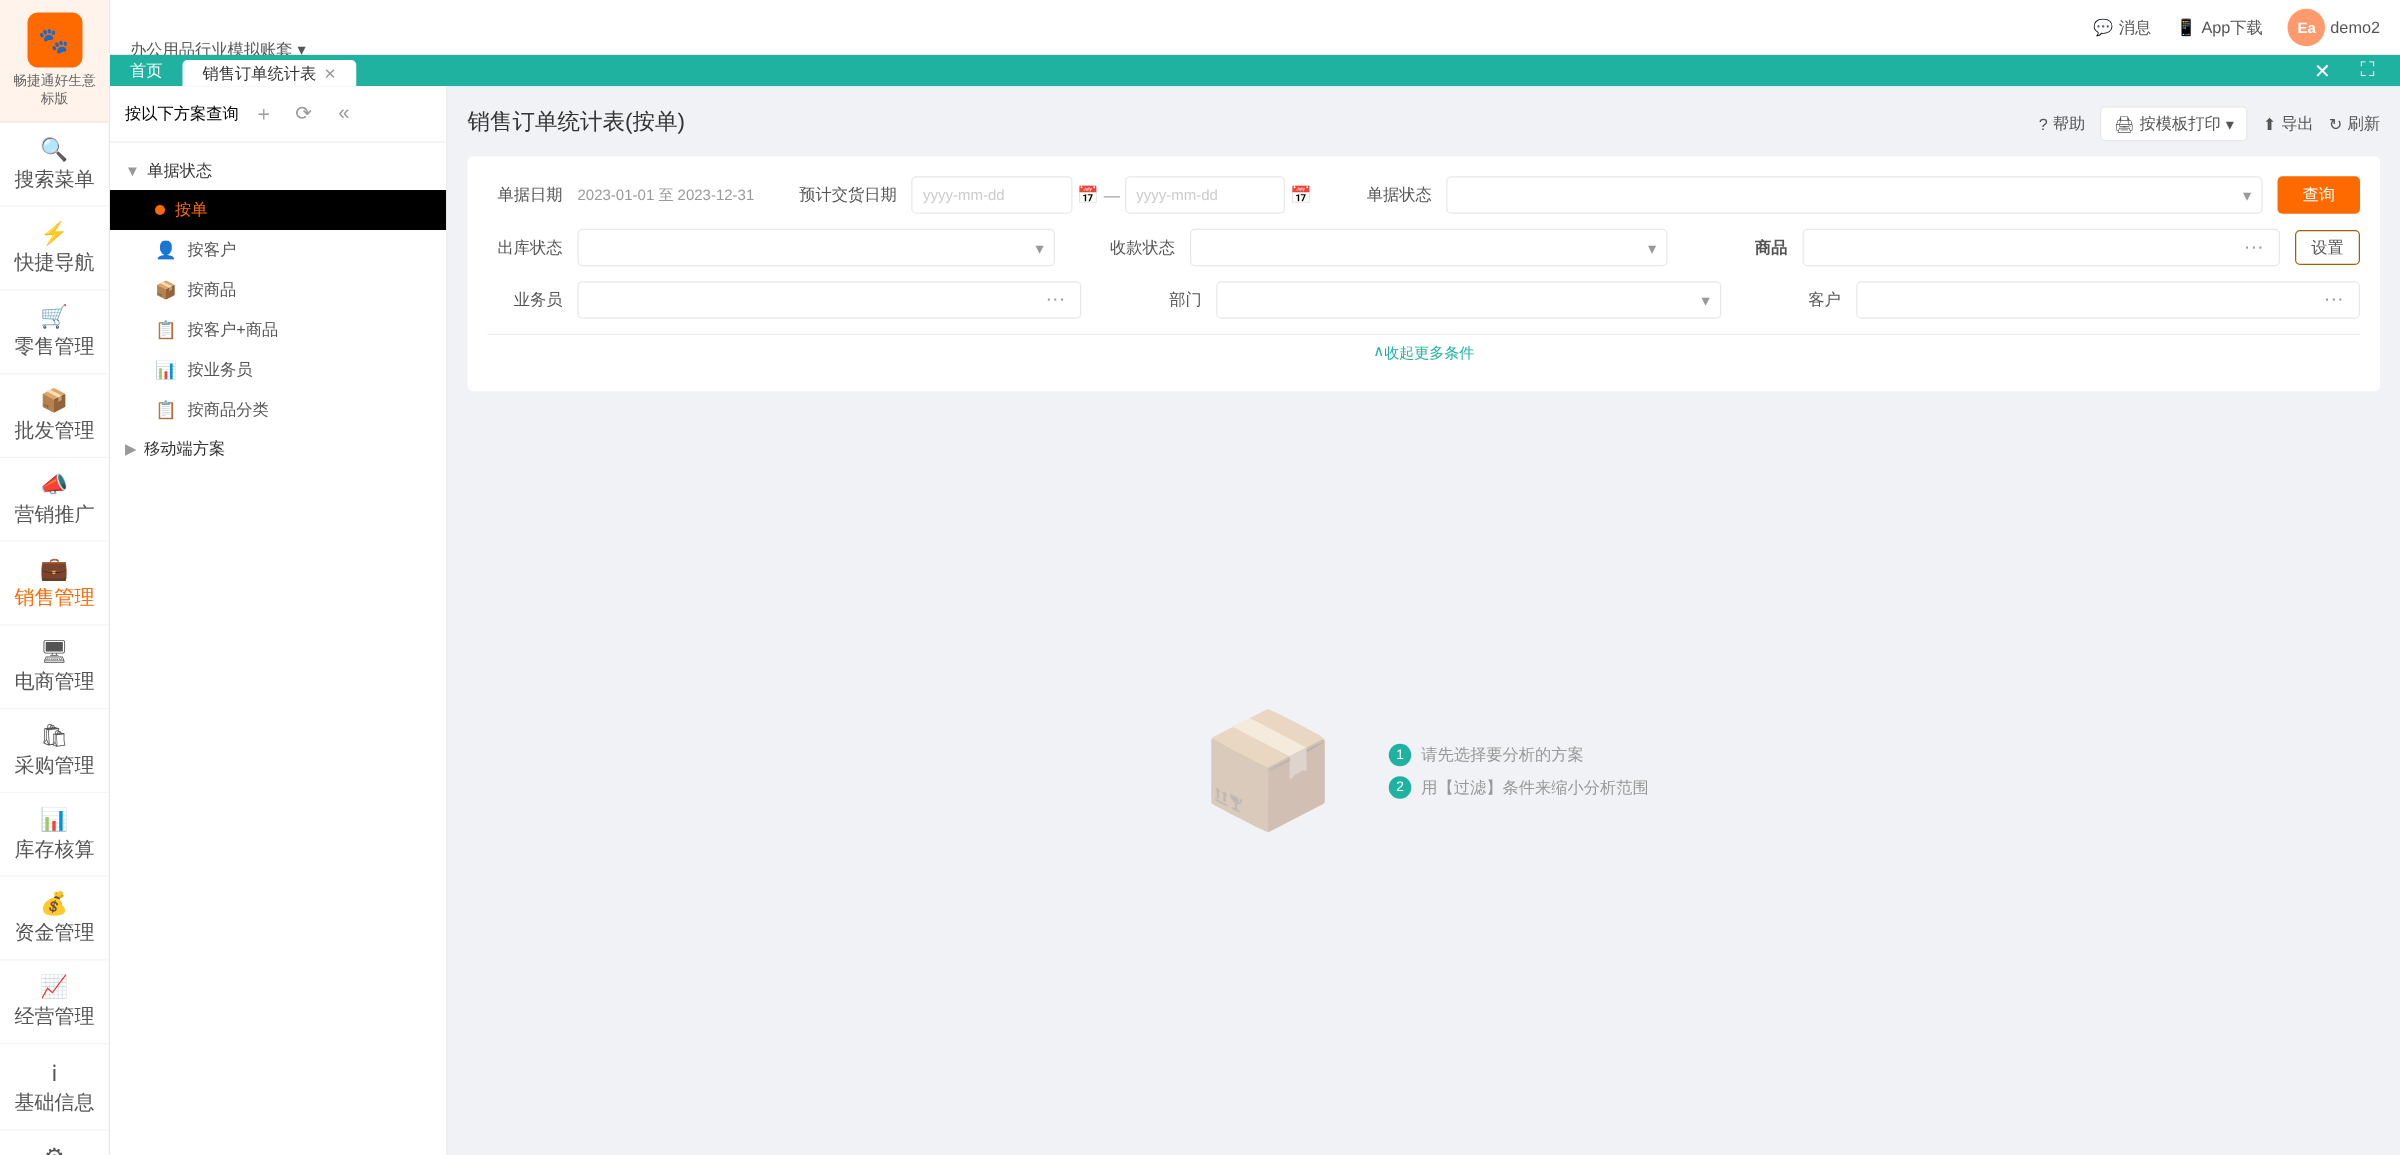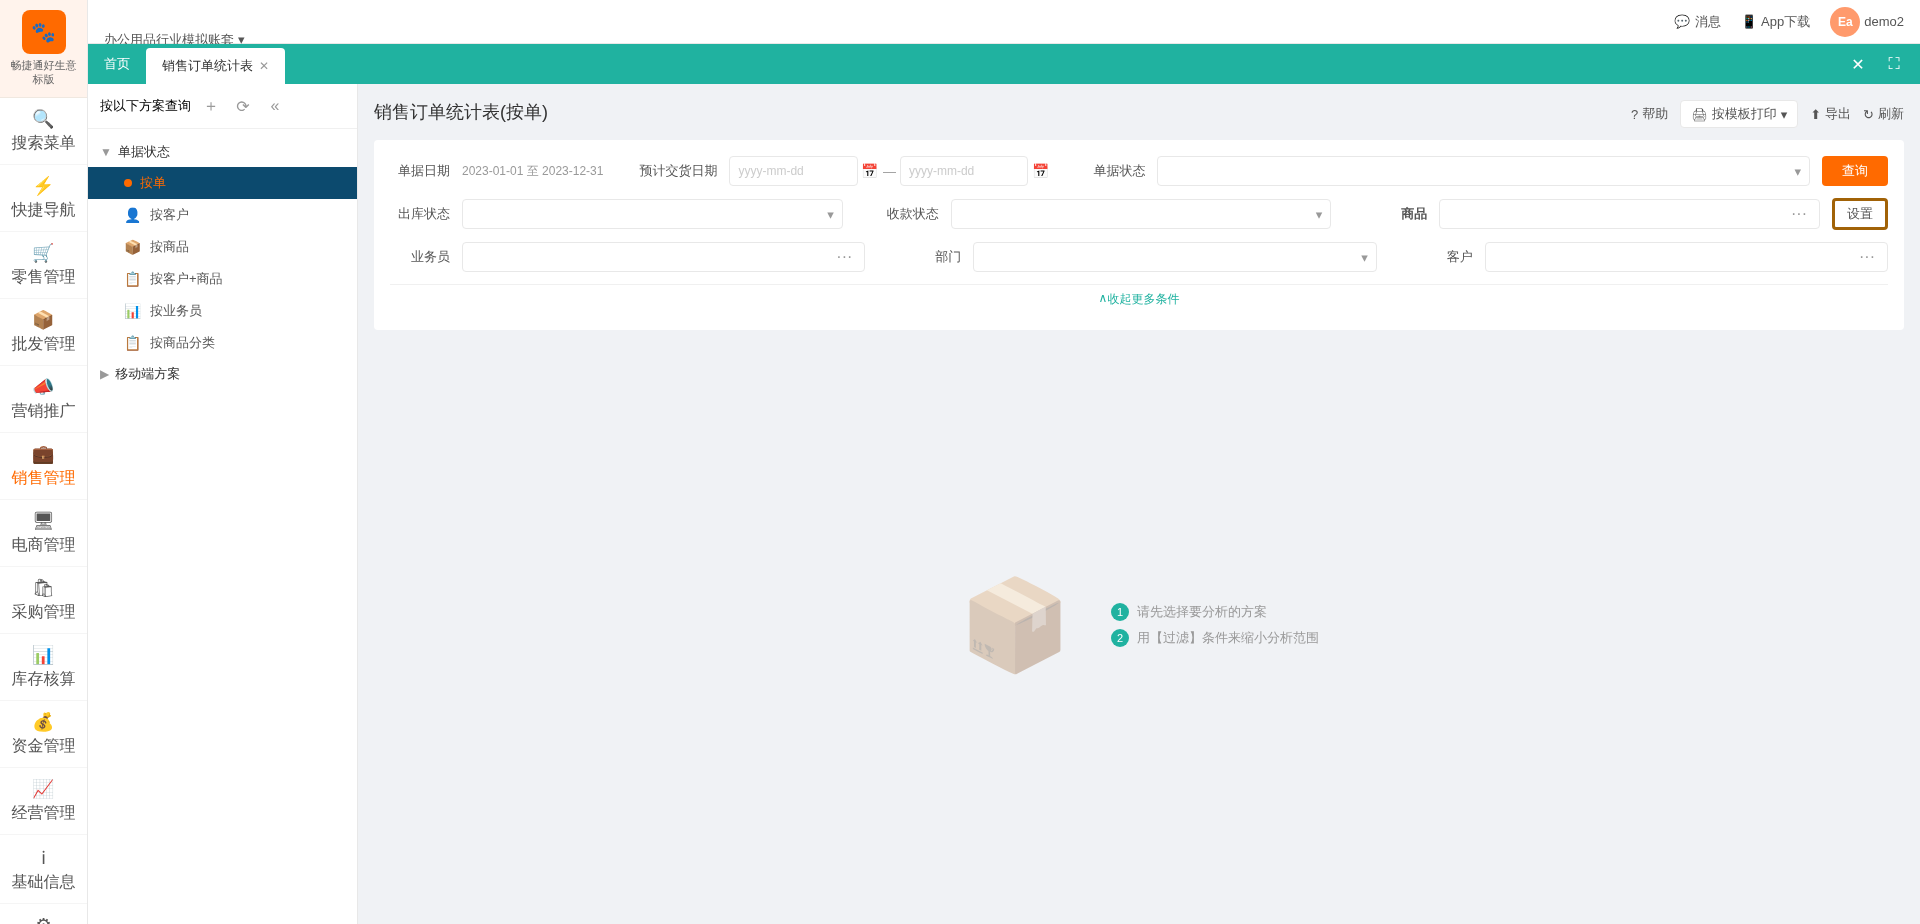--- a/index.html
+++ b/index.html
@@ -22,56 +22,56 @@
 
     
     .topbar { height: 44px; background: #fff; display: flex; align-items: center; justify-content: space-between; padding: 0 16px; border-bottom: 1px solid #e8e8e8; flex-shrink: 0; }
     .topbar-left { display: flex; align-items: center; gap: 8px; color: #555; font-size: 13px; }
     .topbar-dropdown { display: flex; align-items: center; gap: 4px; cursor: pointer; margin-top: 36px; }
     .topbar-right { display: flex; align-items: center; gap: 20px; color: #555; font-size: 13px; }
     .topbar-right-item { display: flex; align-items: center; gap: 4px; cursor: pointer; }
     .avatar { width: 30px; height: 30px; background: #ff9a6c; border-radius: 50%; display: flex; align-items: center; justify-content: center; color: white; font-size: 12px; font-weight: bold; overflow: hidden; }
 
     
-    .tabbar { height: 40px; background: #20b2a0; display: flex; align-items: center; padding: 0 0; flex-shrink: 0; }
+    .tabbar { height: 25px; background: #20b2a0; display: flex; align-items: center; padding: 0 0; flex-shrink: 0; }
     .tab { padding: 0 16px; height: 100%; display: flex; align-items: center; gap: 6px; cursor: pointer; color: rgba(255,255,255,0.8); font-size: 13px; }
     .tab.home { color: white; }
     .tab.active { background: #fff; color: #333; border-radius: 4px 4px 0 0; margin-top: 4px; height: calc(100% - 4px); }
     .tab-close { color: #999; cursor: pointer; font-size: 12px; }
     .tab-actions { margin-left: auto; display: flex; align-items: center; gap: 8px; padding-right: 12px; }
     .tab-action-btn { color: white; cursor: pointer; font-size: 16px; width: 28px; height: 28px; display: flex; align-items: center; justify-content: center; border-radius: 4px; }
 
     
     .content { flex: 1; display: flex; overflow: hidden; background: #f0f2f5; }
 
     
     .left-panel { width: 270px; background: #fff; flex-shrink: 0; display: flex; flex-direction: column; border-right: 1px solid #e8e8e8; overflow: hidden; }
     .left-panel-header { display: flex; align-items: center; padding: 10px 12px; gap: 8px; border-bottom: 1px solid #f0f0f0; flex-shrink: 0; }
     .panel-icon-btn { width: 24px; height: 24px; display: flex; align-items: center; justify-content: center; cursor: pointer; color: #999; font-size: 16px; border-radius: 4px; }
 
     .tree { padding: 8px 0; overflow-y: auto; flex: 1; }
     .tree-section { }
     .tree-section-header { display: flex; align-items: center; padding: 6px 12px; cursor: pointer; color: #333; font-size: 13px; font-weight: 500; }
     .tree-chevron { margin-right: 6px; color: #999; font-size: 12px; }
     .tree-item { display: flex; align-items: center; padding: 7px 12px 7px 36px; cursor: pointer; color: #555; font-size: 13px; gap: 8px; }
-    .tree-item.active { background: #0c4a6e; color: #ff6a00; }
+    .tree-item.active { background: #000000; color: #ff6a00; }
     .tree-item-icon { font-size: 14px; color: #aaa; width: 18px; text-align: center; }
     .tree-active-dot { width: 8px; height: 8px; background: #ff6a00; border-radius: 50%; }
 
     
     .right-panel { flex: 1; display: flex; flex-direction: column; overflow: hidden; padding: 16px; gap: 12px; }
 
     
     .page-header { display: flex; align-items: flex-start; justify-content: space-between; flex-shrink: 0; }
     .page-title { font-size: 18px; color: #333; font-weight: 500; }
     .page-actions { display: flex; align-items: center; gap: 12px; }
     .page-action { display: flex; align-items: center; gap: 4px; color: #555; font-size: 13px; cursor: pointer; }
     .page-action-btn { display: flex; align-items: center; gap: 4px; color: #555; font-size: 13px; cursor: pointer; border: 1px solid #e8e8e8; padding: 4px 10px; border-radius: 4px; background: #fff; }
     .query-btn { background: #ff6a00; color: white; border: none; padding: 6px 20px; border-radius: 4px; cursor: pointer; font-size: 13px; font-weight: 500; }
-    .settings-btn { border: 3px solid #a16207; background: #fff; color: #555; padding: 4px 12px; border-radius: 4px; cursor: pointer; font-size: 13px; }
+    .settings-btn { border: 1px solid #a16207; background: #fff; color: #555; padding: 4px 12px; border-radius: 4px; cursor: pointer; font-size: 13px; }
 
     
     .filter-area { background: #fff; border-radius: 4px; padding: 16px; flex-shrink: 0; }
     .filter-row { display: flex; align-items: center; gap: 12px; margin-bottom: 12px; justify-content: space-between; }
     .filter-row:last-child { margin-bottom: 0; }
     .filter-label { color: #555; font-size: 13px; white-space: nowrap; min-width: 60px; text-align: right; }
     .filter-date-group { display: flex; align-items: center; gap: 8px; flex: 0 0 auto; }
     .date-btn { padding: 2px 8px; border-radius: 4px; cursor: pointer; font-size: 12px; color: #555; border: 1px solid transparent; }
     .date-btn.active { background: #ff6a00; color: white; border-color: #ff6a00; border-radius: 12px; }
     .date-range-text { font-size: 12px; color: #999; }

